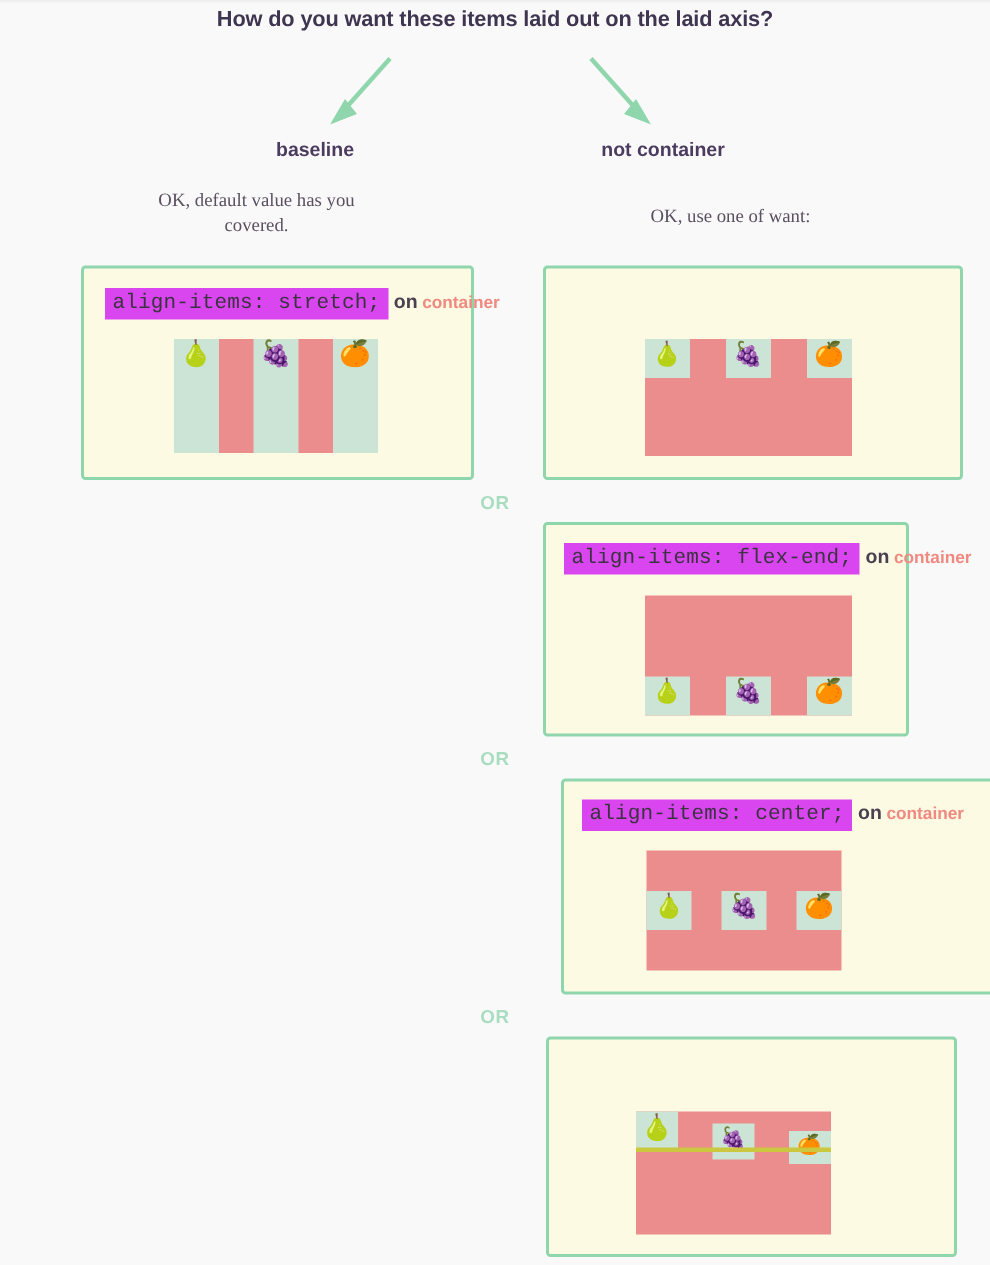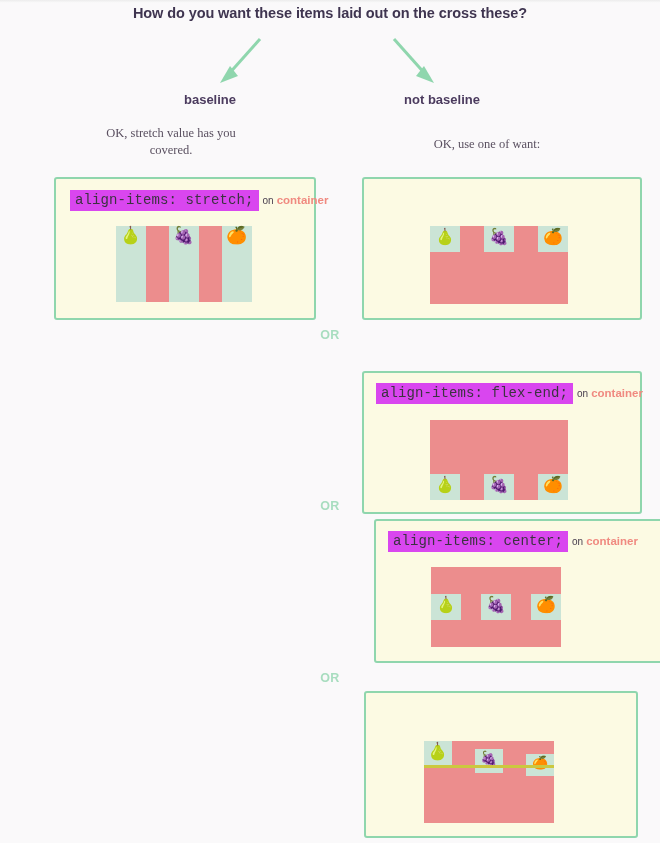--- a/index.html
+++ b/index.html
@@ -59,22 +59,23 @@
     font-family:"Liberation Mono", monospace;
     background:#d946ef;
     color:#3b3340;
     padding:2px 5px 3px 5px;
     font-size:14px;
     letter-spacing:0.1px;
   }
   .code-on{
     font-family:"Liberation Sans", sans-serif;
     color:#4a4050;
-    font-size:10px;
+    font-size:13px;
     padding:0 3px 0 4px;
+    font-weight:bold;
   }
   .code-target{
     font-family:"Liberation Sans", sans-serif;
     color:#f08a80;
     font-weight:bold;
     font-size:11.5px;
   }
 
   
   .flexbox{
@@ -107,40 +108,40 @@
     font-size:12.5px;font-weight:bold;
     color:#a8ddbf;
     letter-spacing:0.4px;
   }
 </style>
 </head>
 <body>
 
 <div class="topline"></div>
 
-<div class="page-title">How do you want these items laid out on the cross these?</div>
+<div class="page-title">How do you want these items laid out on the laid axis?</div>
 
 <div class="arrow" style="left:212px;top:36px;">
   <svg width="52" height="50" viewBox="0 0 52 50">
     <path d="M48 3 L15 40" stroke="#8fd6ad" stroke-width="3" fill="none"></path>
     <path d="M8 47 L26 40 L18 30 Z" fill="#8fd6ad"></path>
   </svg>
 </div>
 
 <div class="arrow" style="left:390px;top:36px;">
   <svg width="52" height="50" viewBox="0 0 52 50">
     <path d="M4 3 L37 40" stroke="#8fd6ad" stroke-width="3" fill="none"></path>
     <path d="M44 47 L26 40 L34 30 Z" fill="#8fd6ad"></path>
   </svg>
 </div>
 
 <div class="col-head" style="left:120px;top:92px;width:180px;">baseline</div>
-<div class="col-sub" style="left:95px;top:125px;width:152px;">OK, stretch value has you covered.</div>
-
-<div class="col-head" style="left:352px;top:92px;width:180px;">not baseline</div>
+<div class="col-sub" style="left:95px;top:125px;width:152px;">OK, default value has you covered.</div>
+
+<div class="col-head" style="left:352px;top:92px;width:180px;">not container</div>
 <div class="col-sub" style="left:392px;top:136px;width:190px;">OK, use one of want:</div>
 
 <div class="card" style="left:54px;top:177px;width:262px;height:143px;">
   <div class="code-line" style="left:14px;top:12px;">
     <span class="code-chip">align-items: stretch;</span><span class="code-on">on</span><span class="code-target">container</span>
   </div>
   <div class="flexbox" style="left:60px;top:47px;width:136px;height:76px;align-items:stretch;">
     <div class="fitem" style="width:30px;align-items:flex-start;">
       <span class="fruit" style="font-size:17px;padding-top:1px;">🍐</span>
     </div>
@@ -162,21 +163,21 @@
       <span class="fruit" style="font-size:16px;padding-top:3px;">🍇</span>
     </div>
     <div class="fitem" style="width:30px;height:26px;align-items:flex-start;">
       <span class="fruit" style="font-size:16px;padding-top:3px;">🍊</span>
     </div>
   </div>
 </div>
 
 <div class="or-label" style="top:328px;">OR</div>
 
-<div class="card" style="left:362px;top:348px;width:280px;height:143px;margin-top:23px;">
+<div class="card" style="left:362px;top:348px;width:244px;height:143px;">
   <div class="code-line" style="left:12px;top:11px;">
     <span class="code-chip">align-items: flex-end;</span><span class="code-on">on</span><span class="code-target">container</span>
   </div>
   <div class="flexbox" style="left:66px;top:47px;width:138px;height:80px;align-items:flex-end;">
     <div class="fitem" style="width:30px;height:26px;align-items:flex-start;">
       <span class="fruit" style="font-size:16px;padding-top:3px;">🍐</span>
     </div>
     <div class="fitem" style="width:30px;height:26px;align-items:flex-start;">
       <span class="fruit" style="font-size:16px;padding-top:3px;">🍇</span>
     </div>

